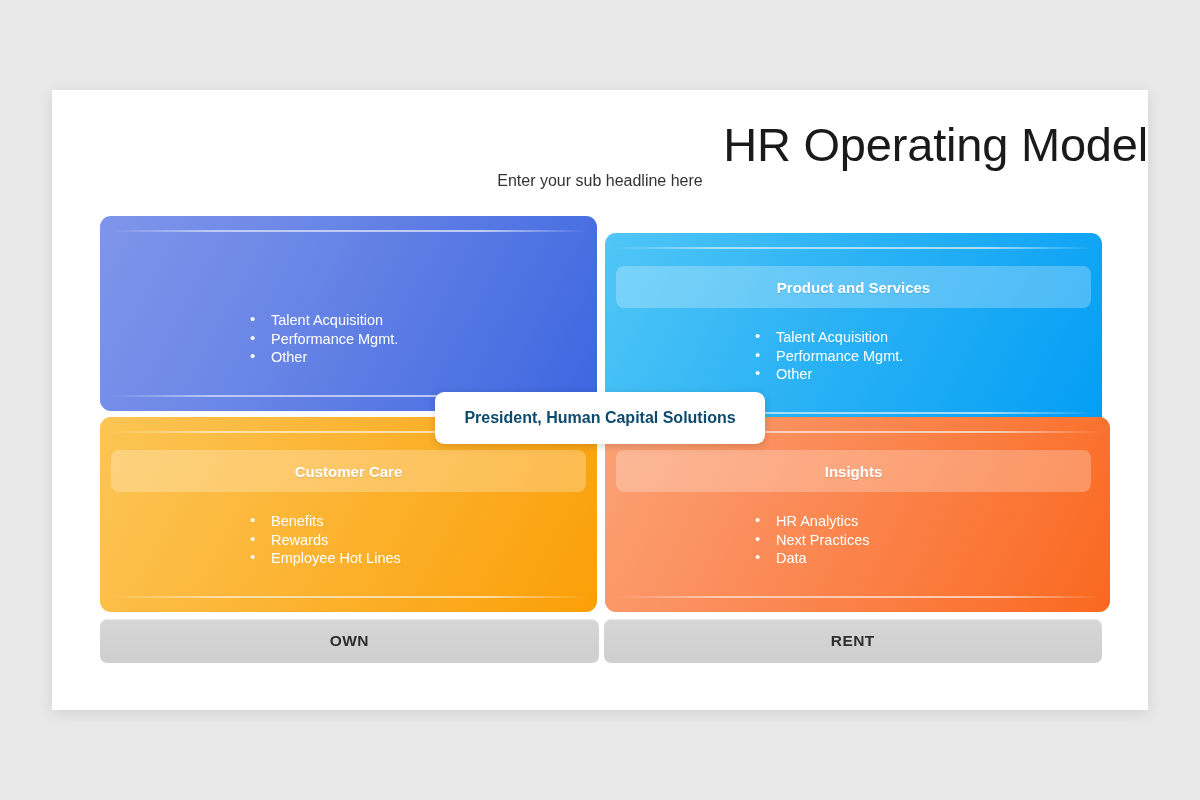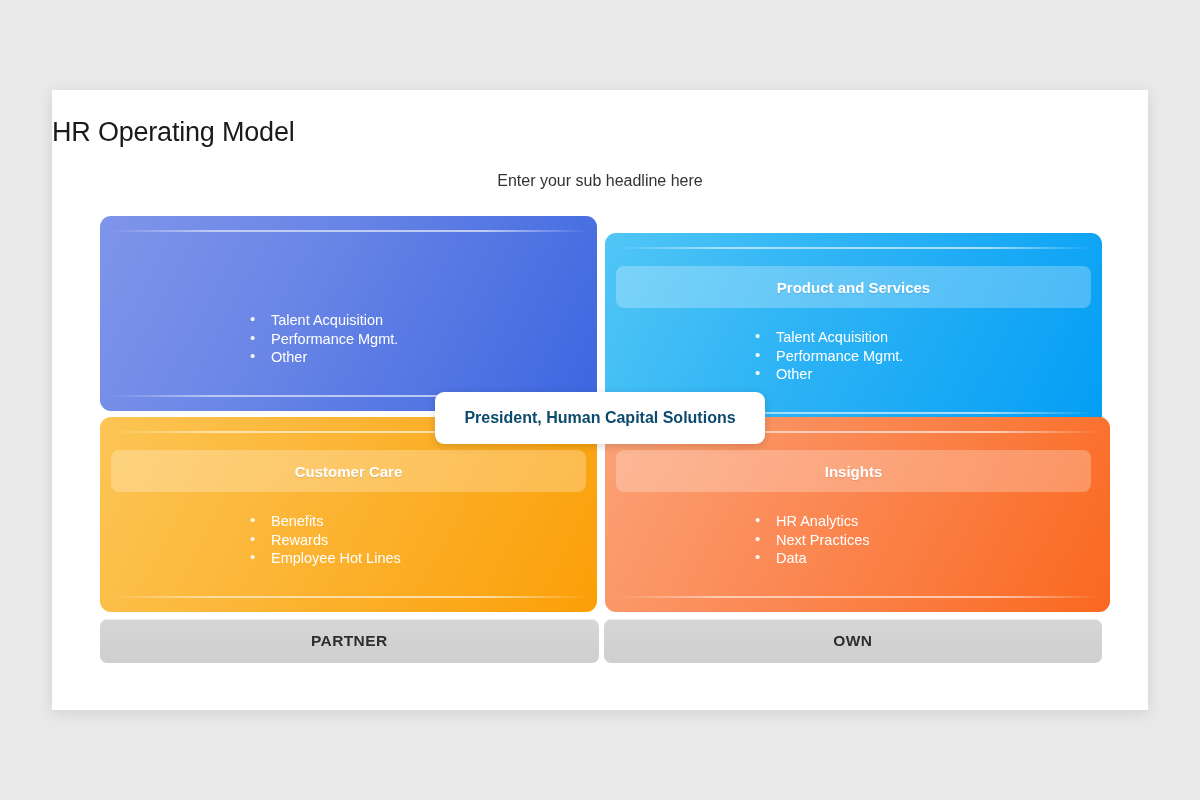--- a/index.html
+++ b/index.html
@@ -21,22 +21,22 @@
     background: #ffffff;
     box-shadow: 0 3px 14px rgba(0,0,0,0.10);
   }
 
   
   #headline {
     position: absolute;
     left: 0;
     top: 27px;
     width: 100%;
-    text-align: left;
-    font-size: 27px;
+    text-align: right;
+    font-size: 47px;
     font-weight: 400;
     color: #1a1a1a;
     letter-spacing: -0.2px;
     white-space: nowrap;
   }
   #subheadline {
     position: absolute;
     left: 0;
     top: 82px;
     width: 100%;
@@ -237,20 +237,20 @@
     </div>
 
   </div>
 
   <div id="center-badge">
     <span id="center-badge-text">President, Human Capital Solutions</span>
   </div>
 
   <div id="footer">
     <div class="foot-btn">
-      <span class="foot-btn-text">PARTNER</span>
+      <span class="foot-btn-text">OWN</span>
     </div>
     <div class="foot-btn">
-      <span class="foot-btn-text">OWN</span>
+      <span class="foot-btn-text">RENT</span>
     </div>
   </div>
 
 </div>
 
 </body></html>

